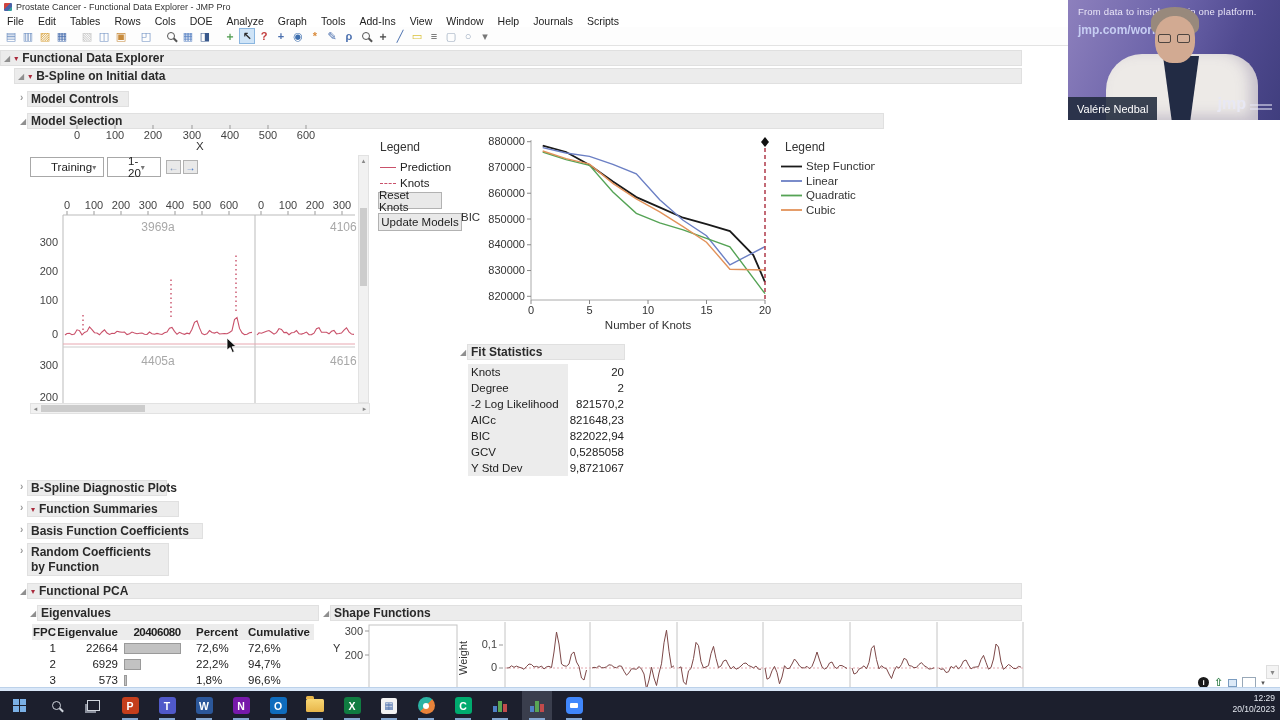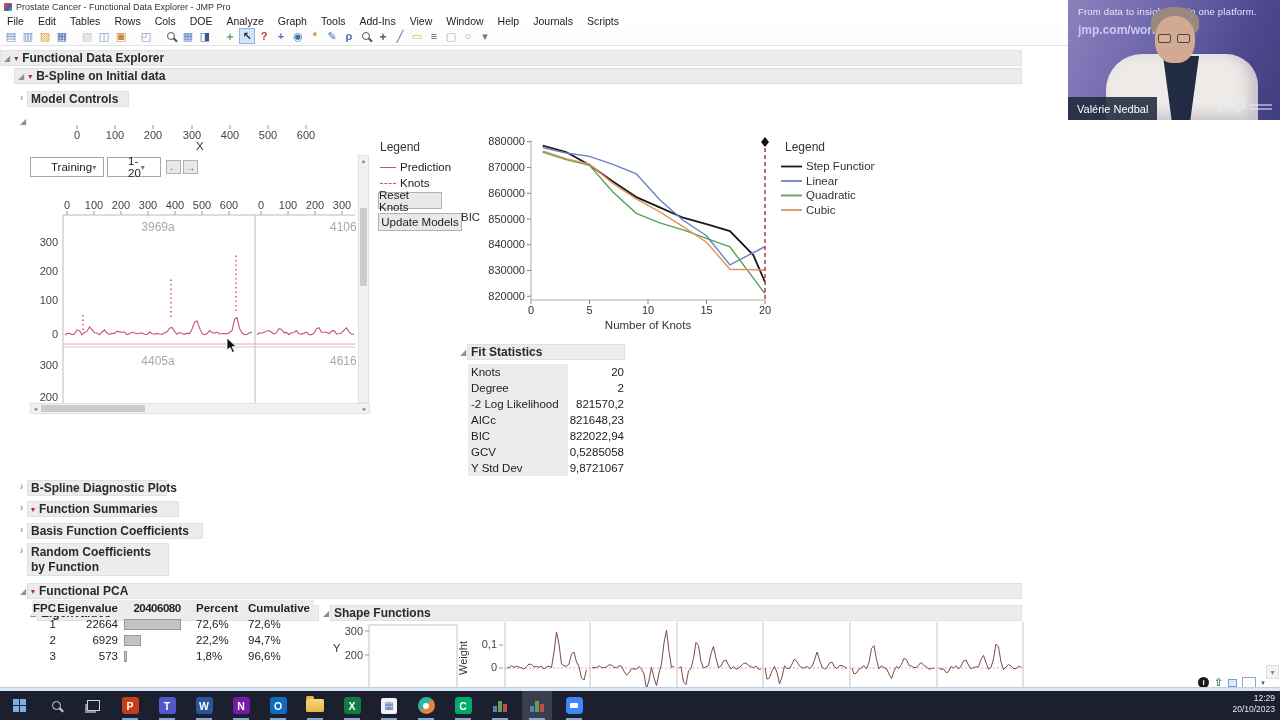--- a/index.html
+++ b/index.html
@@ -177,20 +177,23 @@
   <div class="abs band" style="left:14px;top:68px;width:1008px;height:16px">
     <span class="disc">◢</span>
     <span class="redtri">▾</span>
     <span>B-Spline on Initial data</span>
   </div>
   <span class="abs coltri" style="left:20px;top:92px">›</span>
   <div class="abs band" style="left:27px;top:91px;width:102px;height:16px">
     <span>Model Controls</span>
   </div>
   <span class="abs disc" style="left:20px;top:117px">◢</span>
+  <div class="abs band" style="left:27px;top:113px;width:857px;height:16px">
+    <span>Model Selection</span>
+  </div>
 
   <svg class="abs" id="msplot" style="left:28px;top:125px" width="348" height="292">
       <line x1="49" y1="0" x2="49" y2="4" stroke="#999"></line>
       <text x="49" y="14" text-anchor="middle" font-size="11" fill="#444" font-family="Liberation Sans, sans-serif">0</text>
       <line x1="87" y1="0" x2="87" y2="4" stroke="#999"></line>
       <text x="87" y="14" text-anchor="middle" font-size="11" fill="#444" font-family="Liberation Sans, sans-serif">100</text>
       <line x1="125" y1="0" x2="125" y2="4" stroke="#999"></line>
       <text x="125" y="14" text-anchor="middle" font-size="11" fill="#444" font-family="Liberation Sans, sans-serif">200</text>
       <line x1="164" y1="0" x2="164" y2="4" stroke="#999"></line>
       <text x="164" y="14" text-anchor="middle" font-size="11" fill="#444" font-family="Liberation Sans, sans-serif">300</text>
@@ -391,21 +394,21 @@
   </div>
   <span class="abs disc" style="left:30px;top:609px">◢</span>
   <div class="abs band" style="left:37px;top:605px;width:282px;height:16px">
     <span>Eigenvalues</span>
   </div>
   <span class="abs disc" style="left:323px;top:609px">◢</span>
   <div class="abs band" style="left:330px;top:605px;width:692px;height:16px">
     <span>Shape Functions</span>
   </div>
 
-  <div class="abs" id="eigen" style="left:32px;top:600px;width:292px;height:62px;overflow:hidden">
+  <div class="abs" id="eigen" style="left:32px;top:624px;width:292px;height:62px;overflow:hidden">
       <div class="erow ehead">
         <div class="ecell" style="width: 28px; justify-content: flex-end; padding: 0px 4px;">FPC</div>
         <div class="ecell" style="width: 62px; justify-content: flex-end; padding: 0px 4px;">Eigenvalue</div>
         <div class="ecell" style="width: 70px; justify-content: center; padding: 0px 4px; letter-spacing: -0.5px;">20406080</div>
         <div class="ecell" style="width: 52px; justify-content: flex-start; padding: 0px 4px;">Percent</div>
         <div class="ecell" style="width: 70px; justify-content: flex-start; padding: 0px 4px;">Cumulative</div>
       </div>
       <div class="erow">
         <div class="ecell" style="width: 28px; justify-content: flex-end; padding: 0px 4px;">1</div>
         <div class="ecell" style="width: 62px; justify-content: flex-end; padding: 0px 4px;">22664</div>

